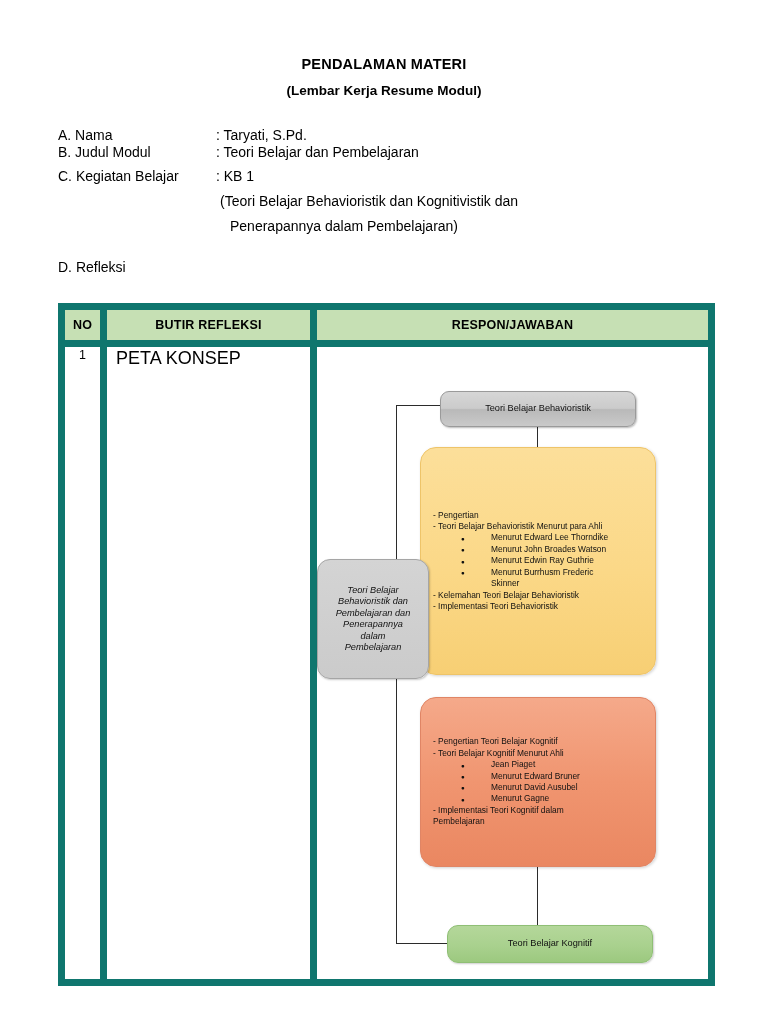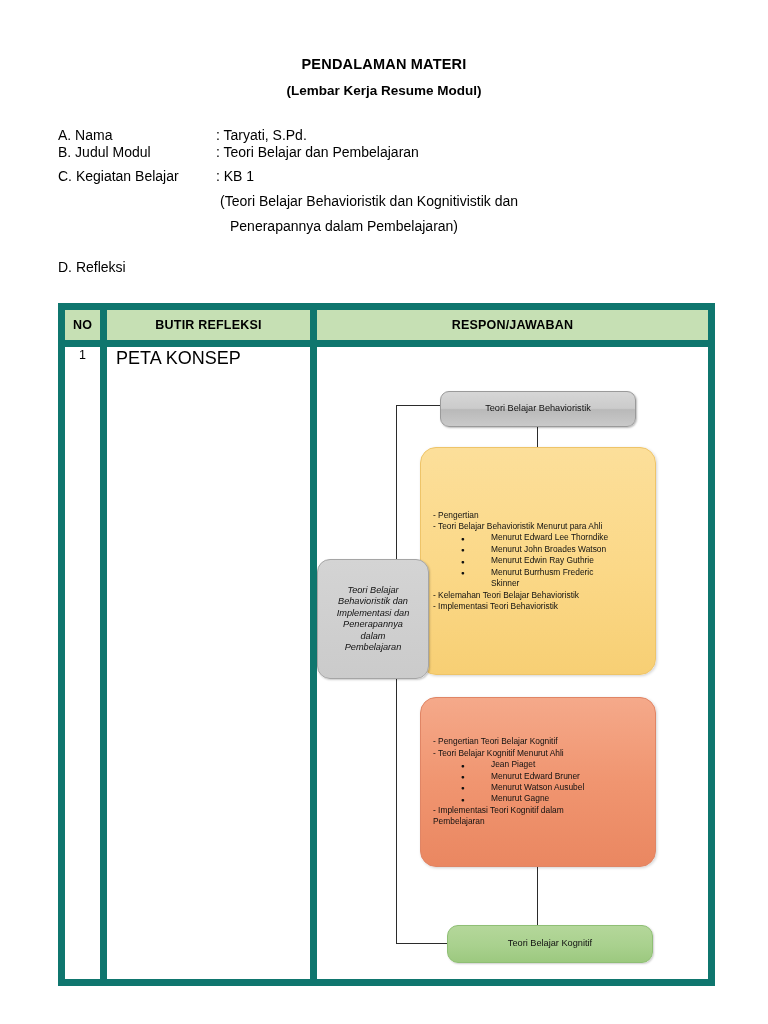--- a/index.html
+++ b/index.html
@@ -346,40 +346,40 @@
                 </ul>
                 <div class="dash-line">- Kelemahan Teori Belajar Behavioristik</div>
                 <div class="dash-line">- Implementasi Teori Behavioristik</div>
               </div>
             </div>
 
             <div class="node node-center">
               <div>
                 <span>Teori Belajar</span>
                 <span>Behavioristik dan</span>
-                <span>Implementasi dan</span>
+                <span>Pembelajaran dan</span>
                 <span>Penerapannya</span>
                 <span>dalam</span>
                 <span>Pembelajaran</span>
               </div>
             </div>
 
             <div class="panel panel-salmon">
               <div class="panel-inner">
                 <div class="dash-line">- Pengertian Teori Belajar Kognitif</div>
                 <div class="dash-line">- Teori Belajar Kognitif Menurut Ahli</div>
                 <ul class="bullets">
                   <li>
                     <span>Jean Piaget</span>
                   </li>
                   <li>
                     <span>Menurut Edward Bruner</span>
                   </li>
                   <li>
-                    <span>Menurut Watson Ausubel</span>
+                    <span>Menurut David Ausubel</span>
                   </li>
                   <li>
                     <span>Menurut Gagne</span>
                   </li>
                 </ul>
                 <div class="dash-line">- Implementasi Teori Kognitif dalam</div>
                 <div>Pembelajaran</div>
               </div>
             </div>
 

